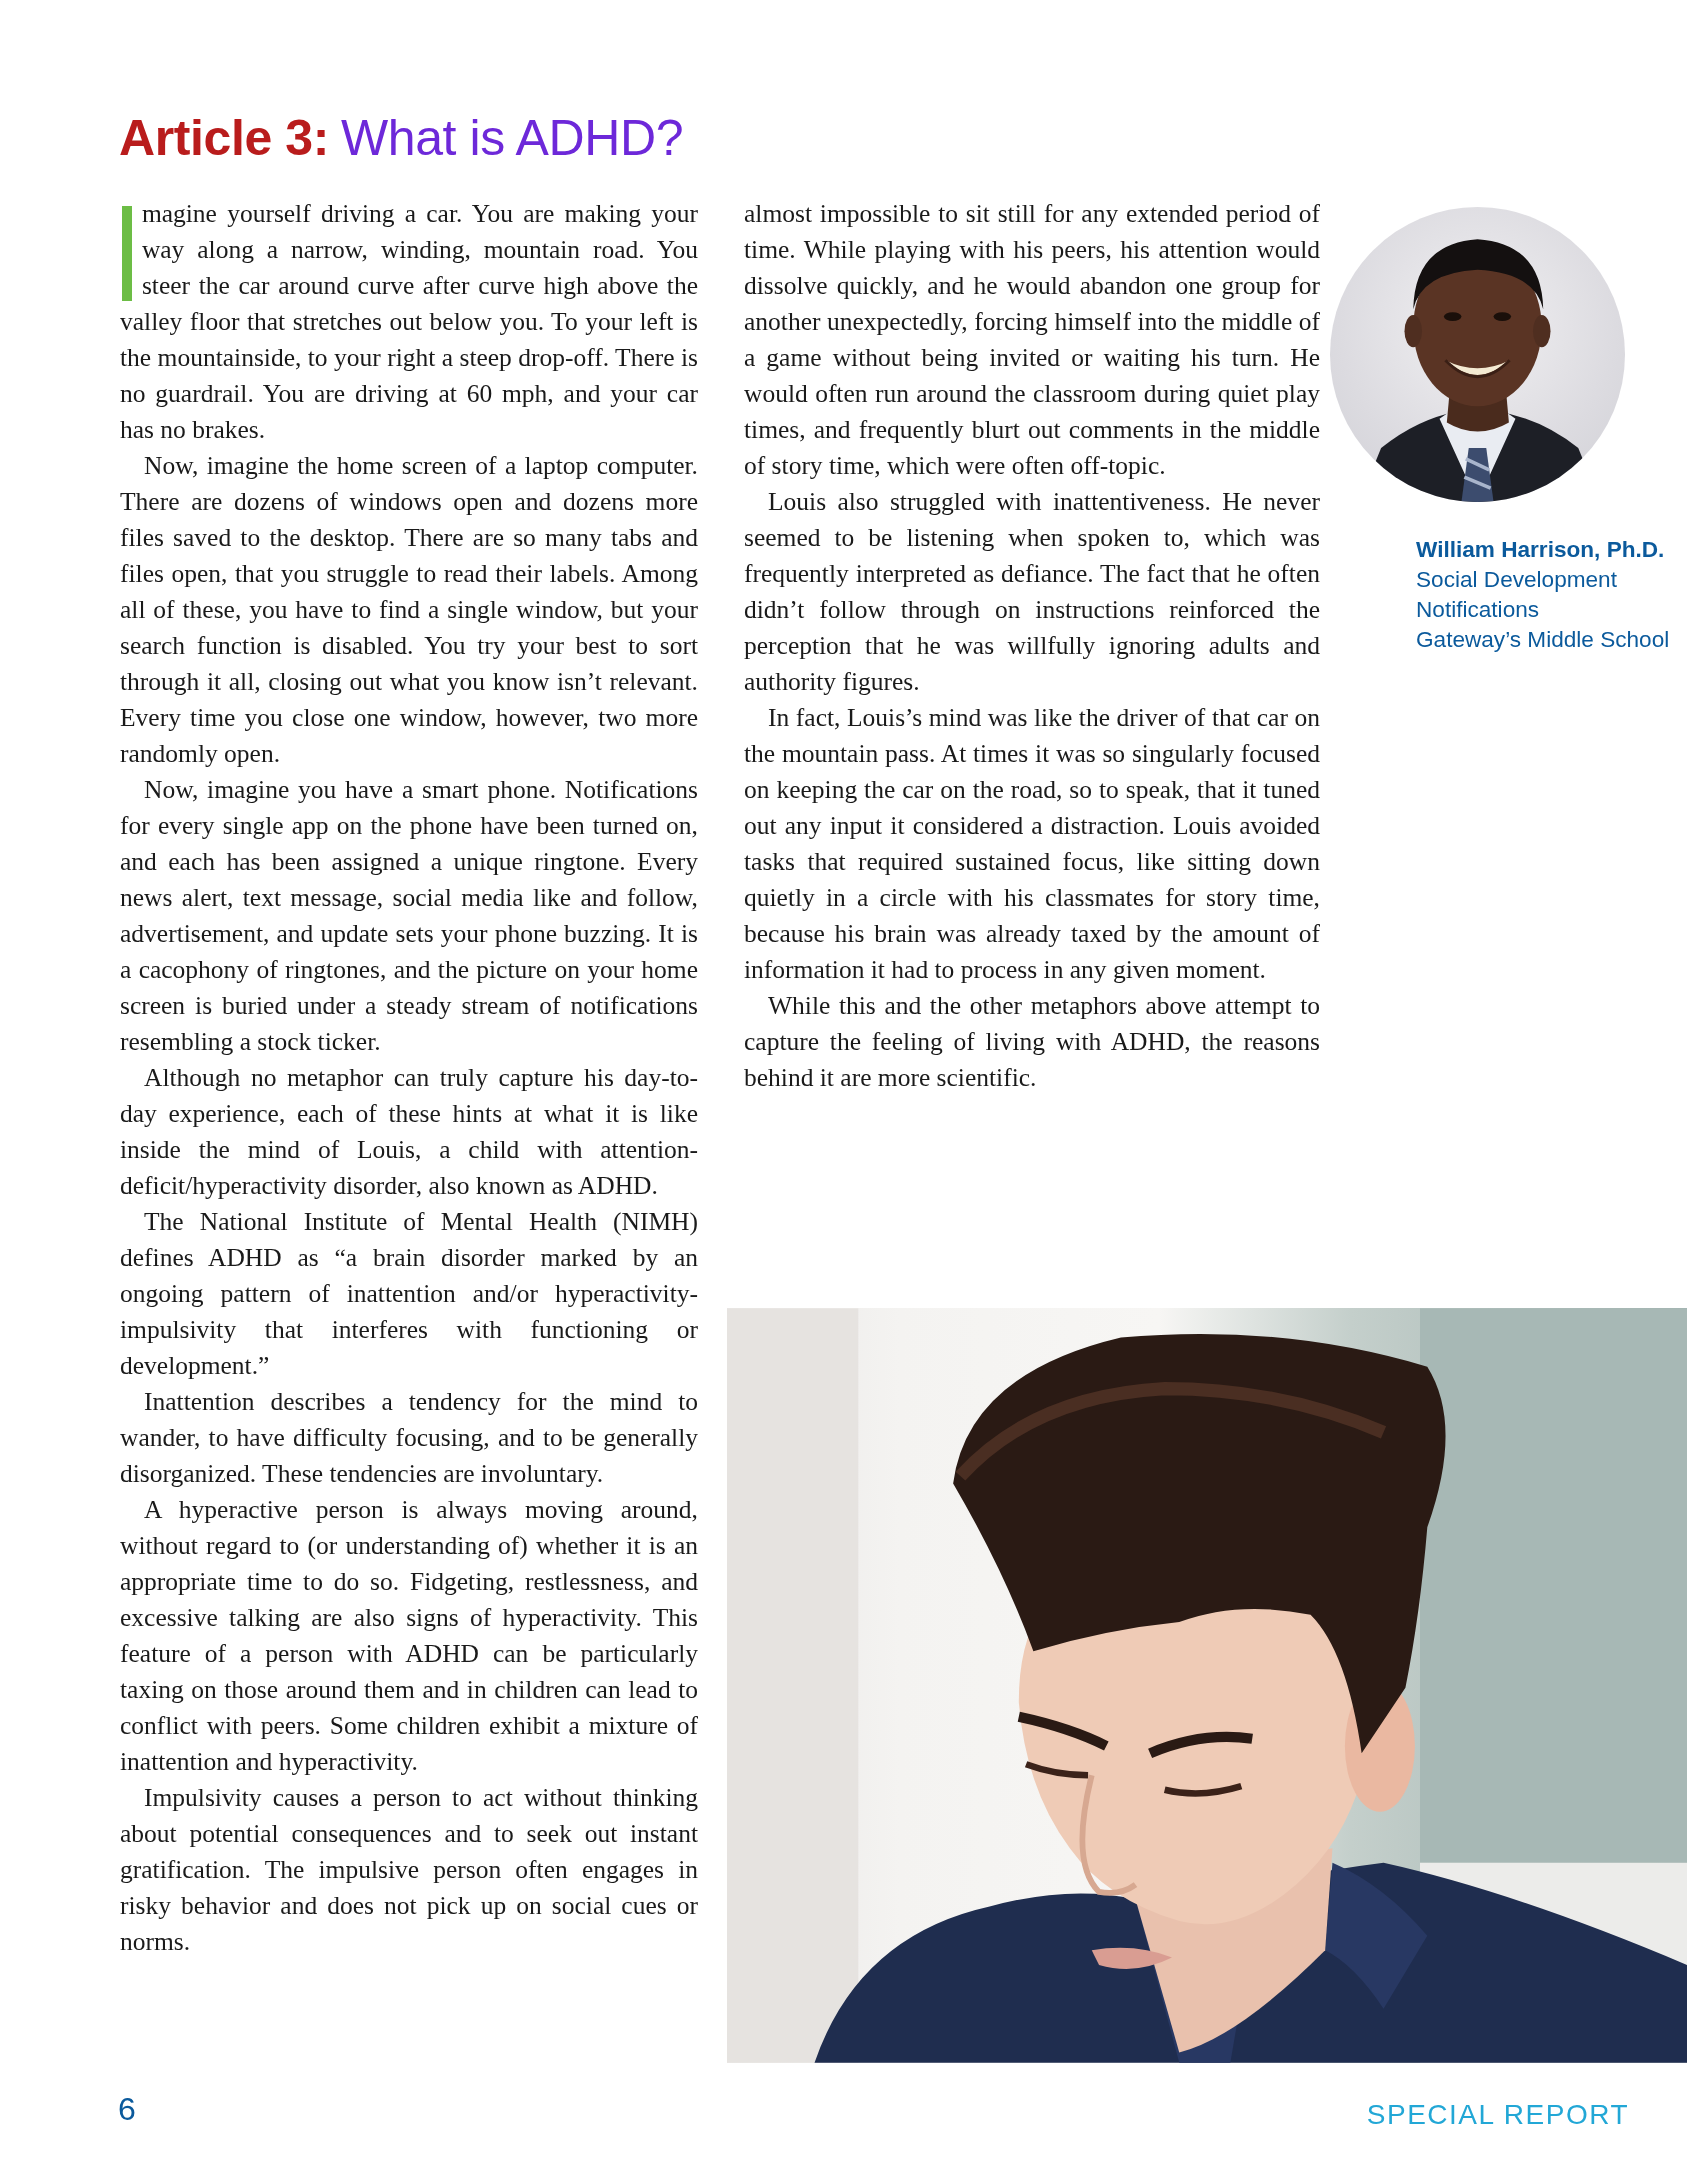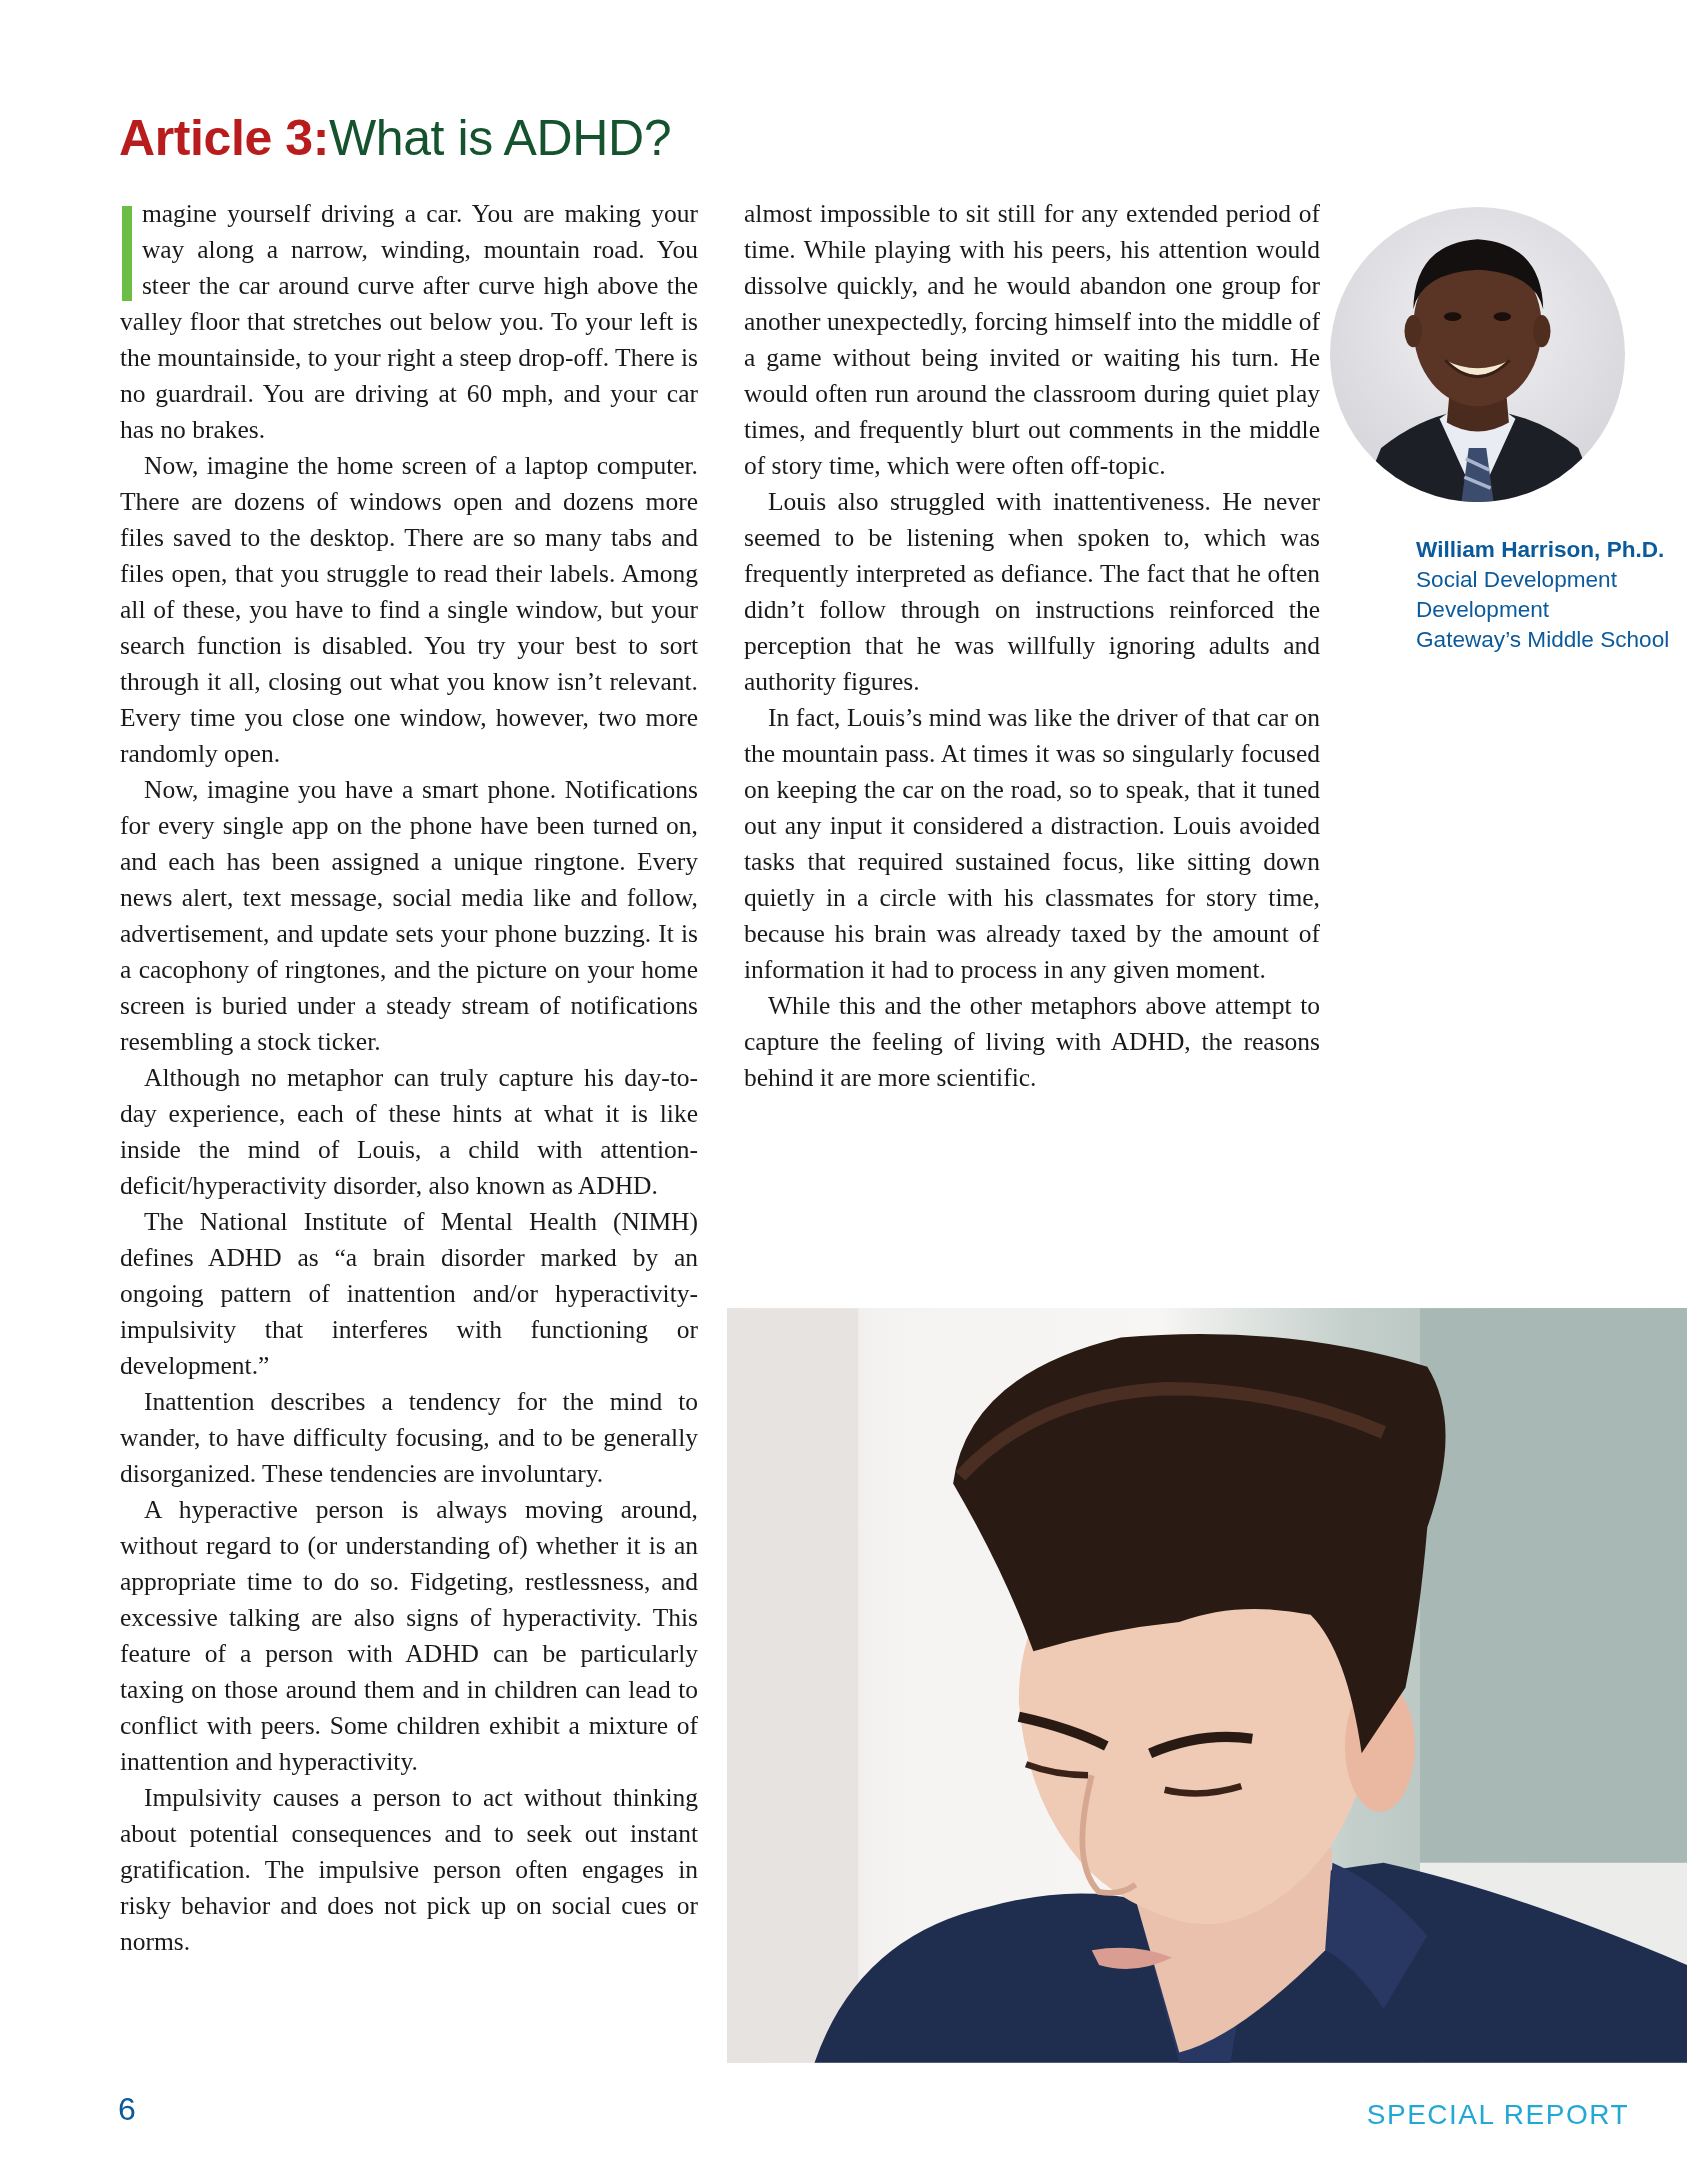--- a/index.html
+++ b/index.html
@@ -8,21 +8,21 @@
       background: #ffffff;
       font-family: "Liberation Serif", "DejaVu Serif", serif;
       color: #1a1a1a;
     }
     .title {
       position: absolute; left: 119px; top: 109px;
       font-family: "Liberation Sans", "DejaVu Sans", sans-serif;
       font-size: 50px; line-height: 58px; white-space: nowrap; letter-spacing: -0.4px;
     }
     .title .label { color: #b91c1c; font-weight: bold; }
-    .title .heading { color: #14532d; font-weight: normal; margin-left: 0; }
+    .title .heading { color: #6d28d9; font-weight: normal; margin-left: 12px; }
 
     .col {
       position: absolute; top: 196px;
       font-size: 25.5px; line-height: 36px;
       text-align: justify; hyphens: manual;
     }
     .col p { margin: 0; text-indent: 24px; }
     .col p.no-indent { text-indent: 0; }
     .col-left { left: 120px; width: 578px; }
     .col-mid  { left: 727px; width: 576px; margin-left: 17px; }
@@ -109,21 +109,21 @@
     <ellipse cx="236" cy="150" rx="12" ry="6" fill="#1a0f0a"></ellipse>
 
     <path d="M158 210 Q202 250 246 210 Q202 232 158 210 Z" fill="#f4ead2"></path>
     <path d="M158 210 Q202 255 246 210" stroke="#3a1f15" stroke-width="4" fill="none"></path>
   </svg>
 </div>
 
 <div class="caption">
   <div class="name">William Harrison, Ph.D.</div>
   <div>Social Development</div>
-  <div>Development</div>
+  <div>Notifications</div>
   <div>Gateway’s Middle School</div>
 </div>
 
 <div class="photo" aria-label="Boy in navy polo shirt looking down">
   <svg width="960" height="755" viewBox="0 0 1316 1034">
 
     <rect x="0" y="0" width="180" height="1034" fill="#e6e3e0"></rect>
     <rect x="950" y="0" width="366" height="760" fill="#a7b8b5"></rect>
     <rect x="950" y="760" width="366" height="274" fill="#ececea"></rect>
 

